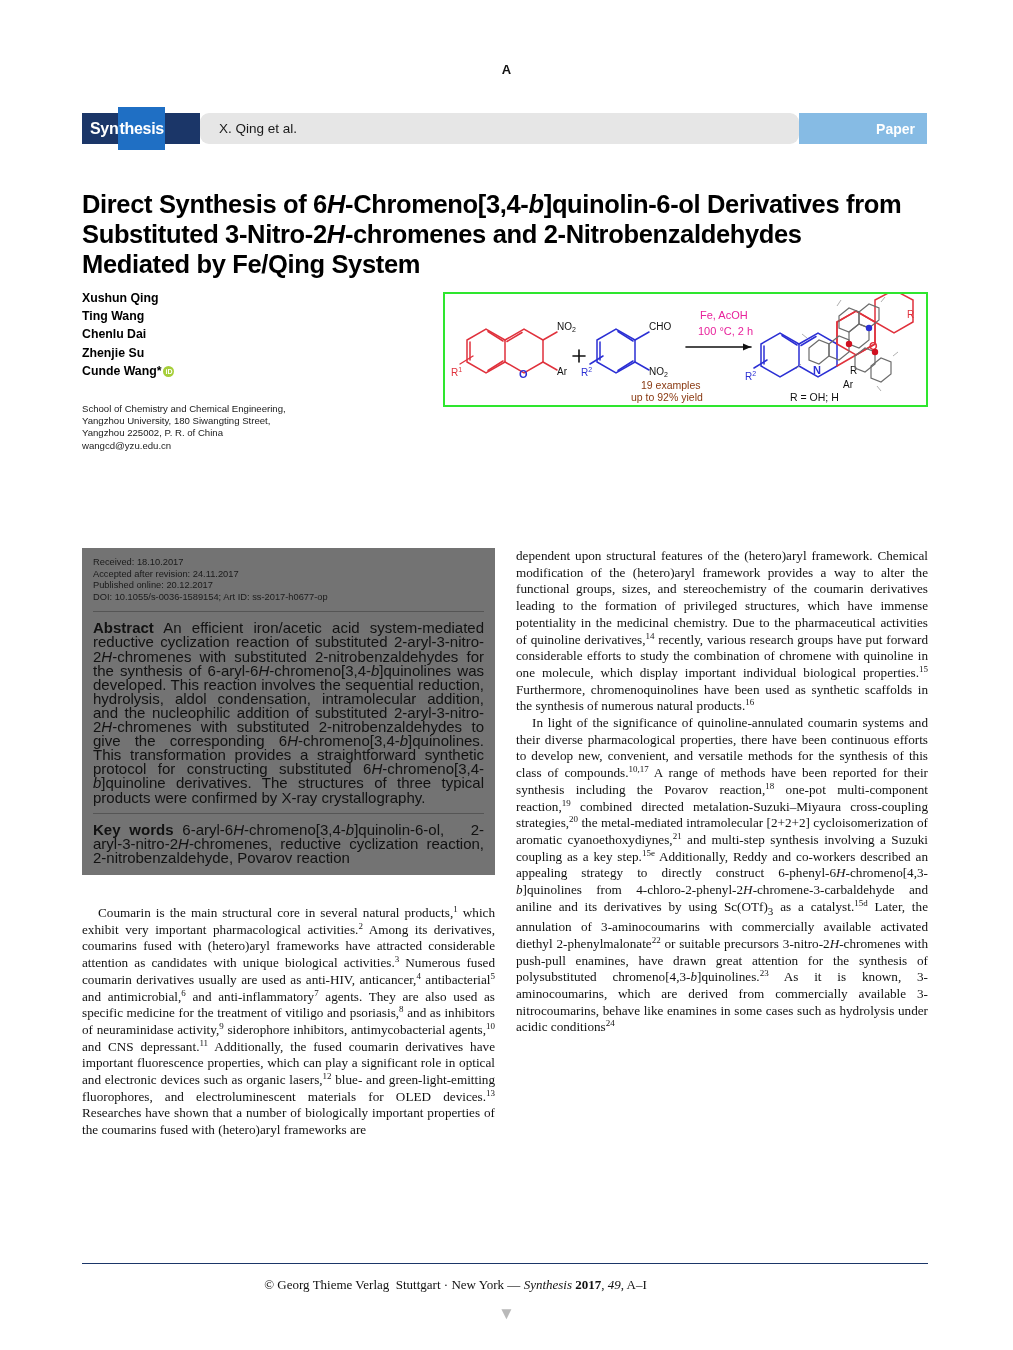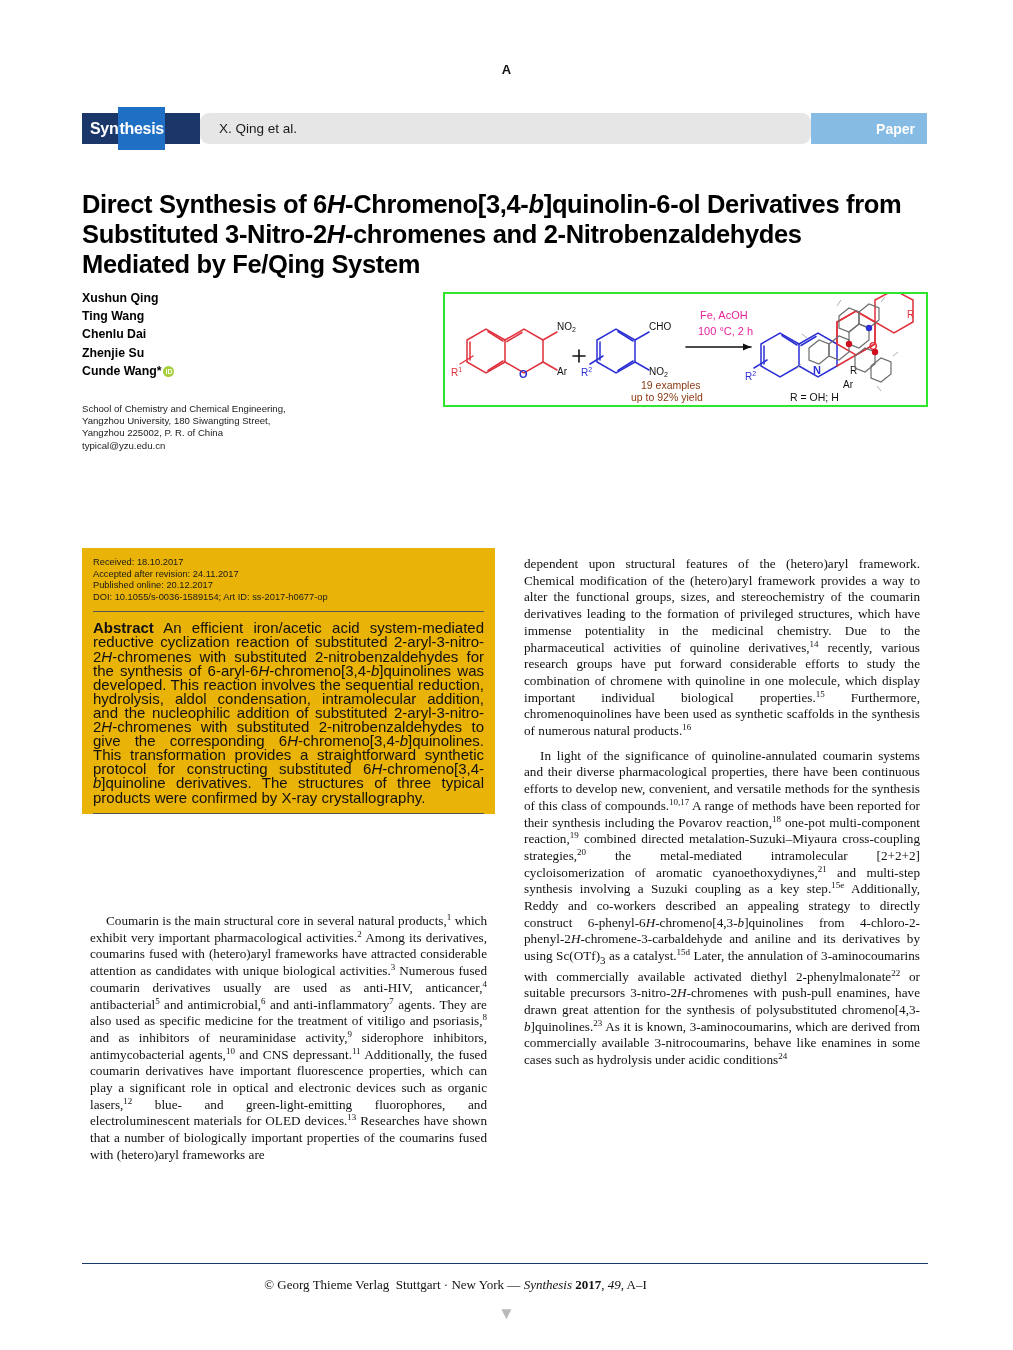--- a/index.html
+++ b/index.html
@@ -34,21 +34,21 @@
   .logo-text{ font-size:16px; font-weight:bold; color:#fff; letter-spacing:-0.3px;
     font-family:"Liberation Sans", sans-serif; white-space:nowrap; }
   .logo-text .hl{ background:#1f6fc4; padding:13px 1px; }
   .runhead-mid{
     flex:1; background:#e6e6e6; display:flex; align-items:center;
     padding-left:19px;
     border-radius:9px;
   }
   .runhead-mid span{ font-size:13.5px; color:#1a1a1a; }
   .runhead-right{
-    width:116px; background:#86bbe4; display:flex; align-items:center;
+    width:128px; background:#86bbe4; display:flex; align-items:center;
     justify-content:flex-end; padding-right:12px;
   }
   .runhead-right span{ font-size:14px; color:#ffffff; font-weight:bold; }
 
   
   .title{
     position:absolute; left:82px; top:172px; width:830px;
     font-size:25.5px; font-weight:bold; line-height:30px;
     letter-spacing:-0.35px; color:#000;
   }
@@ -77,38 +77,38 @@
     position:absolute; left:443px; top:292px; width:485px; height:115px;
     border:2.5px solid #2ee62e; background:#fff;
   }
   .ga svg{ display:block; }
 
   
   .col-left{ position:absolute; left:82px; top:548px; width:413px; }
   .col-right{ position:absolute; left:516px; top:548px; width:412px; }
 
   .meta-box{
-    background:#eab308; padding:9px 11px 0 11px;
+    background:#737373; padding:9px 11px 0 11px;
   }
   .meta-line{ font-size:9.3px; line-height:11.6px; color:#1a1a1a; }
   .hr-thin{ border-top:1px solid #555; margin:8px 0 9px 0; }
 
   .abstract, .keywords{
     font-size:15px; line-height:14.1px; color:#111; text-align:justify;
   }
   .abstract b, .keywords b{ font-weight:bold; }
   .abstract i, .keywords i{ font-style:italic; }
   .meta-box .pad{ padding-bottom:10px; }
 
   .body-text{
     font-family:"Liberation Serif", serif;
     font-size:13.2px; line-height:16.7px; text-align:justify; color:#111;
     hyphens:none;
   }
-  .body-text p{ margin:8px; }
+  .body-text p{ margin:0; }
   .body-text p.indent{ text-indent:16px; }
   .body-text i{ font-style:italic; }
   sup{ font-size:0.68em; vertical-align:super; line-height:0; }
 
   .col-left .body-text{ position:absolute; top:357px; left:0; width:413px; }
 
   
   .foot-rule{
     position:absolute; left:82px; top:1263px; width:846px;
     border-top:1px solid #1b3668;
@@ -154,21 +154,21 @@
       <div class="author">Ting Wang</div>
       <div class="author">Chenlu Dai</div>
       <div class="author">Zhenjie Su</div>
       <div class="author">Cunde Wang*<span class="orcid">iD</span></div>
     </div>
 
   <div class="affil" id="affil">
       <div>School of Chemistry and Chemical Engineering,</div>
       <div>Yangzhou University, 180 Siwangting Street,</div>
       <div>Yangzhou 225002, P. R. of China</div>
-      <div>typical@yzu.edu.cn</div>
+      <div>wangcd@yzu.edu.cn</div>
     </div>
 
   <div class="ga">
     <svg width="480" height="110" viewBox="0 0 480 110">
       <g stroke-linecap="round" fill="none">
 
         <g stroke="#e0313c" stroke-width="1.5">
 
           <polygon points="22,46 22,68 41,79 60,68 60,46 41,35"></polygon>
           <line x1="25" y1="48" x2="25" y2="66"></line>
@@ -277,20 +277,24 @@
           <div class="meta-line">Accepted after revision: 24.11.2017</div>
           <div class="meta-line">Published online: 20.12.2017</div>
           <div class="meta-line">DOI: 10.1055/s-0036-1589154; Art ID: ss-2017-h0677-op</div>
         </div>
       <div class="hr-thin"></div>
       <div class="abstract">
         <b>Abstract</b>
         <span id="abstract-text"> An efficient iron/acetic acid system-mediated reductive cyclization reaction of substituted 2-aryl-3-nitro-2<i>H</i>-chromenes with substituted 2-nitrobenzaldehydes for the synthesis of 6-aryl-6<i>H</i>-chromeno[3,4-<i>b</i>]quinolines was developed. This reaction involves the sequential reduction, hydrolysis, aldol condensation, intramolecular addition, and the nucleophilic addition of substituted 2-aryl-3-nitro-2<i>H</i>-chromenes with substituted 2-nitrobenzaldehydes to give the corresponding 6<i>H</i>-chromeno[3,4-<i>b</i>]quinolines. This transformation provides a straightforward synthetic protocol for constructing substituted 6<i>H</i>-chromeno[3,4-<i>b</i>]quinoline derivatives. The structures of three typical products were confirmed by X-ray crystallography.</span>
       </div>
       <div class="hr-thin"></div>
+      <div class="keywords pad">
+        <b>Key words</b>
+        <span id="keywords-text"> 6-aryl-6<i>H</i>-chromeno[3,4-<i>b</i>]quinolin-6-ol, &nbsp; 2-aryl-3-nitro-2<i>H</i>-chromenes, reductive cyclization reaction, 2-nitrobenzaldehyde, Povarov reaction</span>
+      </div>
     </div>
     <div class="body-text" id="body-left">
         <p class="indent">Coumarin is the main structural core in several natural products,<sup>1</sup> which exhibit very important pharmacological activities.<sup>2</sup> Among its derivatives, coumarins fused with (hetero)aryl frameworks have attracted considerable attention as candidates with unique biological activities.<sup>3</sup> Numerous fused coumarin derivatives usually are used as anti-HIV, anticancer,<sup>4</sup> antibacterial<sup>5</sup> and antimicrobial,<sup>6</sup> and anti-inflammatory<sup>7</sup> agents. They are also used as specific medicine for the treatment of vitiligo and psoriasis,<sup>8</sup> and as inhibitors of neuraminidase activity,<sup>9</sup> siderophore inhibitors, antimycobacterial agents,<sup>10</sup> and CNS depressant.<sup>11</sup> Additionally, the fused coumarin derivatives have important fluorescence properties, which can play a significant role in optical and electronic devices such as organic lasers,<sup>12</sup> blue- and green-light-emitting fluorophores, and electroluminescent materials for OLED devices.<sup>13</sup> Researches have shown that a number of biologically important properties of the coumarins fused with (hetero)aryl frameworks are</p>
       </div>
   </div>
 
   <div class="col-right">
     <div class="body-text" id="body-right">
         <p>dependent upon structural features of the (hetero)aryl framework. Chemical modification of the (hetero)aryl framework provides a way to alter the functional groups, sizes, and stereochemistry of the coumarin derivatives leading to the formation of privileged structures, which have immense potentiality in the medicinal chemistry. Due to the pharmaceutical activities of quinoline derivatives,<sup>14</sup> recently, various research groups have put forward considerable efforts to study the combination of chromene with quinoline in one molecule, which display important individual biological properties.<sup>15</sup> Furthermore, chromenoquinolines have been used as synthetic scaffolds in the synthesis of numerous natural products.<sup>16</sup></p>
         <p class="indent">In light of the significance of quinoline-annulated coumarin systems and their diverse pharmacological properties, there have been continuous efforts to develop new, convenient, and versatile methods for the synthesis of this class of compounds.<sup>10,17</sup> A range of methods have been reported for their synthesis including the Povarov reaction,<sup>18</sup> one-pot multi-component reaction,<sup>19</sup> combined directed metalation-Suzuki–Miyaura cross-coupling strategies,<sup>20</sup> the metal-mediated intramolecular [2+2+2] cycloisomerization of aromatic cyanoethoxydiynes,<sup>21</sup> and multi-step synthesis involving a Suzuki coupling as a key step.<sup>15e</sup> Additionally, Reddy and co-workers described an appealing strategy to directly construct 6-phenyl-6<i>H</i>-chromeno[4,3-<i>b</i>]quinolines from 4-chloro-2-phenyl-2<i>H</i>-chromene-3-carbaldehyde and aniline and its derivatives by using Sc(OTf)<sub>3</sub> as a catalyst.<sup>15d</sup> Later, the annulation of 3-aminocoumarins with commercially available activated diethyl 2-phenylmalonate<sup>22</sup> or suitable precursors 3-nitro-2<i>H</i>-chromenes with push-pull enamines, have drawn great attention for the synthesis of polysubstituted chromeno[4,3-<i>b</i>]quinolines.<sup>23</sup> As it is known, 3-aminocoumarins, which are derived from commercially available 3-nitrocoumarins, behave like enamines in some cases such as hydrolysis under acidic conditions<sup>24</sup></p>

